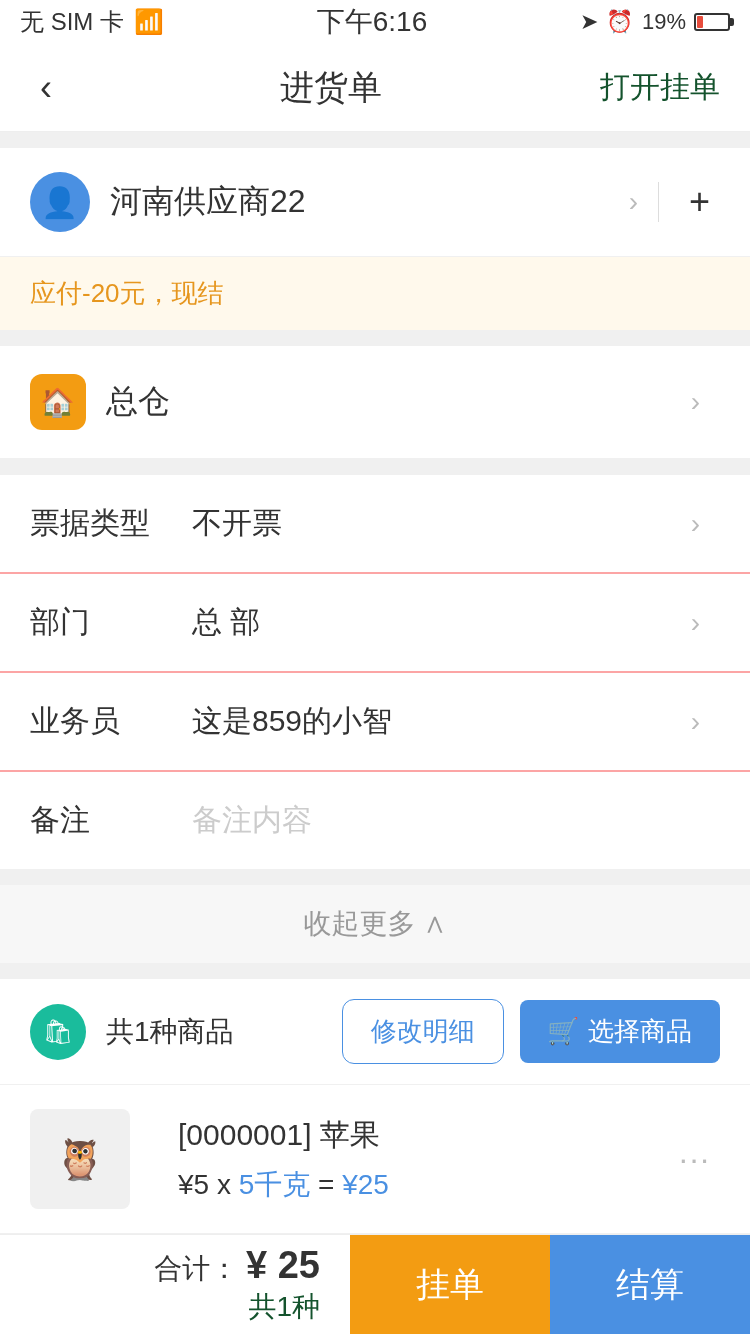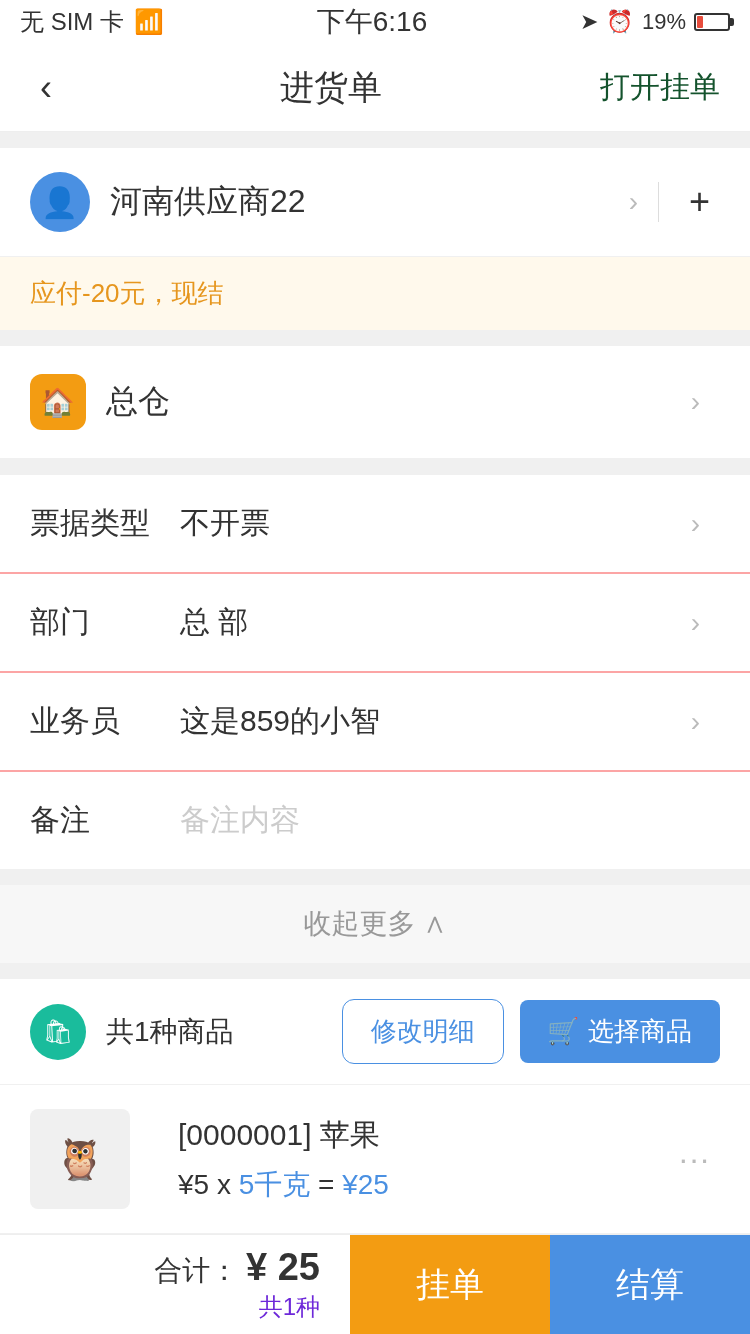--- a/index.html
+++ b/index.html
@@ -177,21 +177,21 @@
     .form-key {
       font-size: 30px;
       color: #333;
       width: 130px;
       flex-shrink: 0;
     }
     .form-value {
       font-size: 30px;
       color: #333;
       flex: 1;
-      margin-left: 20px;
+      margin-left: 32px;
     }
     .form-value.placeholder {
       color: #ccc;
     }
 
     
     .collapse-bar {
       background: #f7f7f7;
       display: flex;
       align-items: center;
@@ -440,18 +440,18 @@
   <div style="height: 116px;"></div>
 </div>
 
 <div class="bottom-bar">
   <div class="total-section">
     <div>
       <span>合计：</span>
       <span style="font-size:38px; font-weight:600;">¥ 25</span>
     </div>
     <div>
-      <span style="font-size:24px; color:#6d28d9;">共1种</span>
+      <span style="font-size:28px; color:#14532d;">共1种</span>
     </div>
   </div>
   <button class="btn-hang">挂单</button>
   <button class="btn-checkout">结算</button>
 </div>
 
 </body></html>

